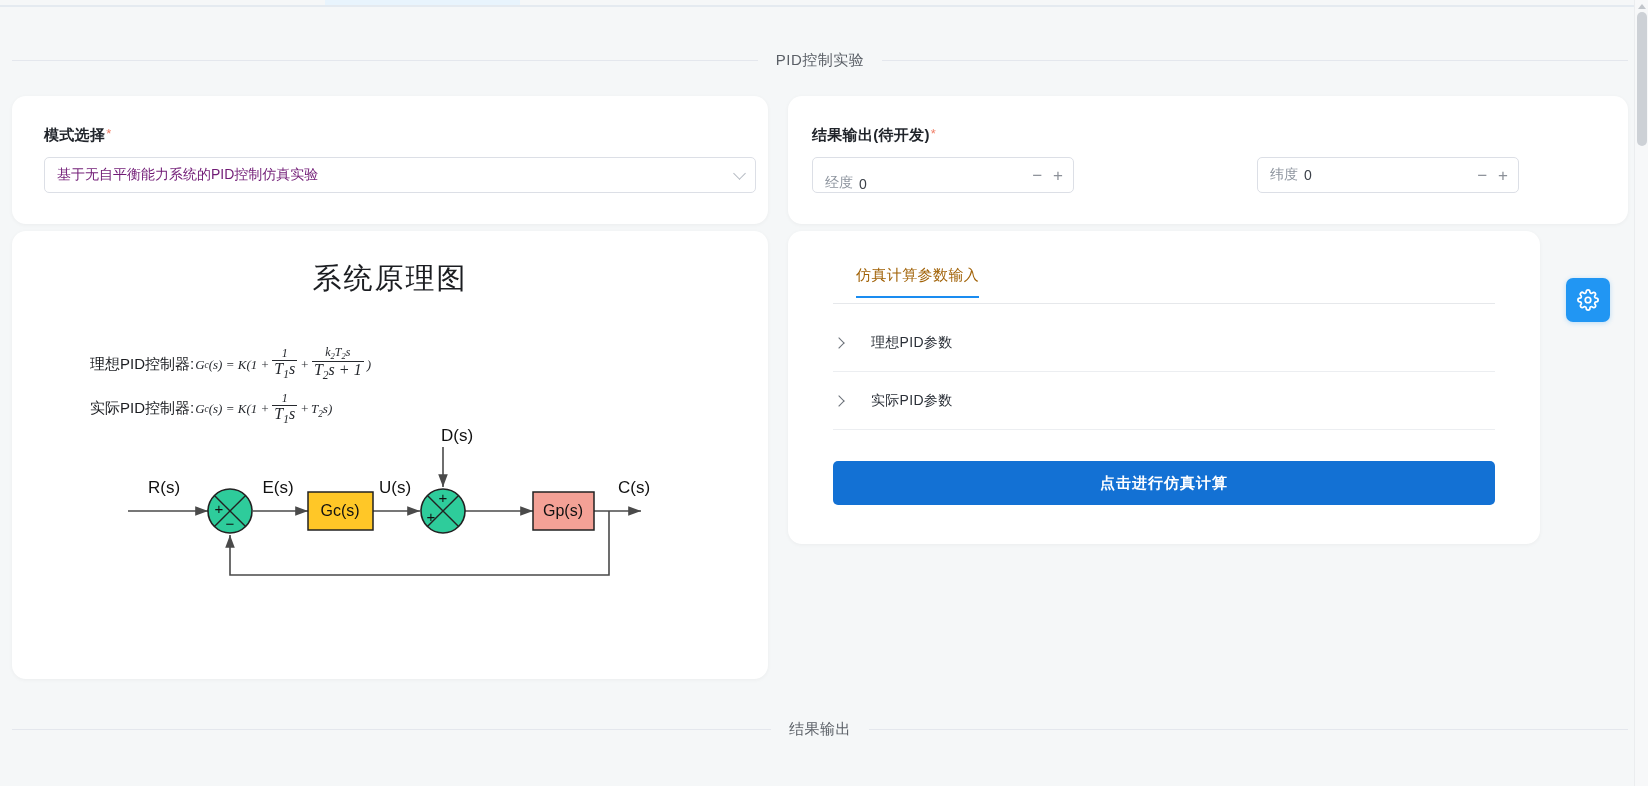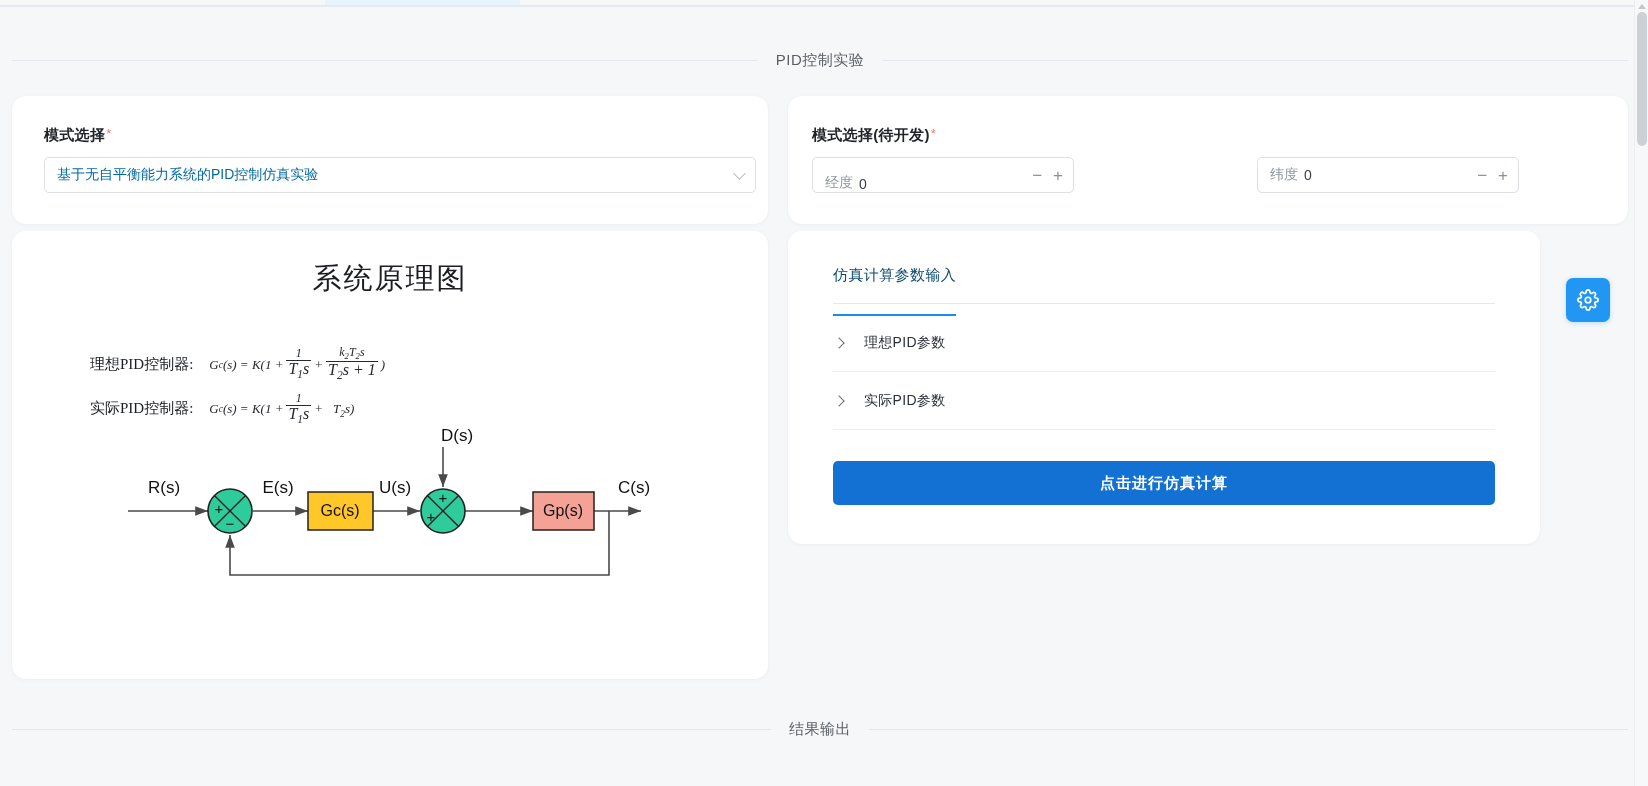--- a/index.html
+++ b/index.html
@@ -108,21 +108,21 @@
     border: 1px solid #dcdfe6;
     border-radius: 5px;
     background: #fff;
     display: flex;
     align-items: center;
     padding: 0 30px 0 12px;
     cursor: pointer;
   }
   .select-box .sel-value {
     font-size: 14px;
-    color: #0369a1;
+    color: #701a75;
     white-space: nowrap;
     overflow: hidden;
     text-overflow: ellipsis;
   }
   .chev {
     position: absolute;
     right: 11px;
     top: 50%;
     width: 9px; height: 9px;
     margin-top: -6px;
@@ -183,21 +183,21 @@
   .formula-row {
     position: absolute;
     display: flex;
     align-items: baseline;
     font-size: 15px;
     color: #1b1d21;
     white-space: nowrap;
   }
   #formula-ideal  { left: 78px; top: 116px; }
   #formula-real   { left: 78px; top: 162px; justify-content: flex-end; }
-  .formula-row .f-label { font-weight: 500; margin-right: 16px; font-family: Liberation Serif, serif; }
+  .formula-row .f-label { font-weight: 500; margin-right: 1px; }
   .math {
     font-family: "Liberation Serif", "DejaVu Serif", serif;
     font-style: italic;
     font-size: 13px;
     color: #26292e;
     display: inline-flex;
     align-items: center;
   }
   .math .up { font-style: italic; }
   .frac {
@@ -219,35 +219,36 @@
   .tabs-head {
     position: absolute;
     left: 45px; top: 35px;
     width: 662px;
     border-bottom: 1px solid #e6e8eb;
     height: 38px;
   }
   .tab-item {
     display: inline-block;
     font-size: 15px;
-    color: #0c4a6e;
-    padding-bottom: 29px;
+    color: #a16207;
+    padding-bottom: 11px;
     border-bottom: 2px solid #1a8cf0;
     cursor: pointer;
     letter-spacing: .4px;
+    margin-left: 23px;
   }
   .collapse-item {
     position: absolute;
     left: 45px;
     width: 662px;
     height: 58px;
     border-bottom: 1px solid #eceef1;
     display: flex;
     align-items: center;
-    gap: 21px;
+    gap: 28px;
     cursor: pointer;
   }
   #collapse-ideal { top: 83px; }
   #collapse-real  { top: 141px; }
   .collapse-arrow {
     width: 8px; height: 8px;
     border-top: 1.5px solid #6a7078;
     border-right: 1.5px solid #6a7078;
     transform: rotate(45deg);
     flex: 0 0 auto;
@@ -331,21 +332,21 @@
       <span class="field-label">模式选择</span><span class="req-star">*</span>
     </div>
     <div class="select-box" style="position:absolute;left:32px;top:61px;width:712px;">
       <span class="sel-value">基于无自平衡能力系统的PID控制仿真实验</span>
       <span class="chev"></span>
     </div>
   </div>
 
   <div class="card" id="card-geo">
     <div style="position:absolute;left:24px;top:30px;">
-      <span class="field-label">模式选择(待开发)</span><span class="req-star">*</span>
+      <span class="field-label">结果输出(待开发)</span><span class="req-star">*</span>
     </div>
 
     <div class="num-input" style="position:absolute;left:24px;top:61px;width:262px;align-items:flex-end;">
       <span class="ph">经度</span>
       <span class="val">0</span>
       <span class="stepper">
         <span>−</span>
         <span>+</span>
       </span>
     </div>
@@ -386,21 +387,21 @@
       <span class="f-label">实际PID控制器:</span>
       <span class="math">
         <span class="up">G</span>
           <sub>c</sub>
           <span>(s) = K(1 +</span>
         <span class="frac">
           <span class="nu">1</span>
           <span class="de"><span>T</span><sub>1</sub><span>s</span></span>
         </span>
         <span>+</span>
-        <span style="margin-left:10px"><span>T</span><sub>2</sub><span>s</span></span>
+        <span style="margin-left:2px"><span>T</span><sub>2</sub><span>s</span></span>
         <span>)</span>
       </span>
     </div>
 
     <svg class="blockdiagram" viewBox="0 0 756 200">
       <defs>
         <marker id="arrow" markerWidth="9" markerHeight="9" refX="8" refY="3" orient="auto">
           <path d="M0,0 L8,3 L0,6 z" fill="#4a4a4a"></path>
         </marker>
       </defs>

